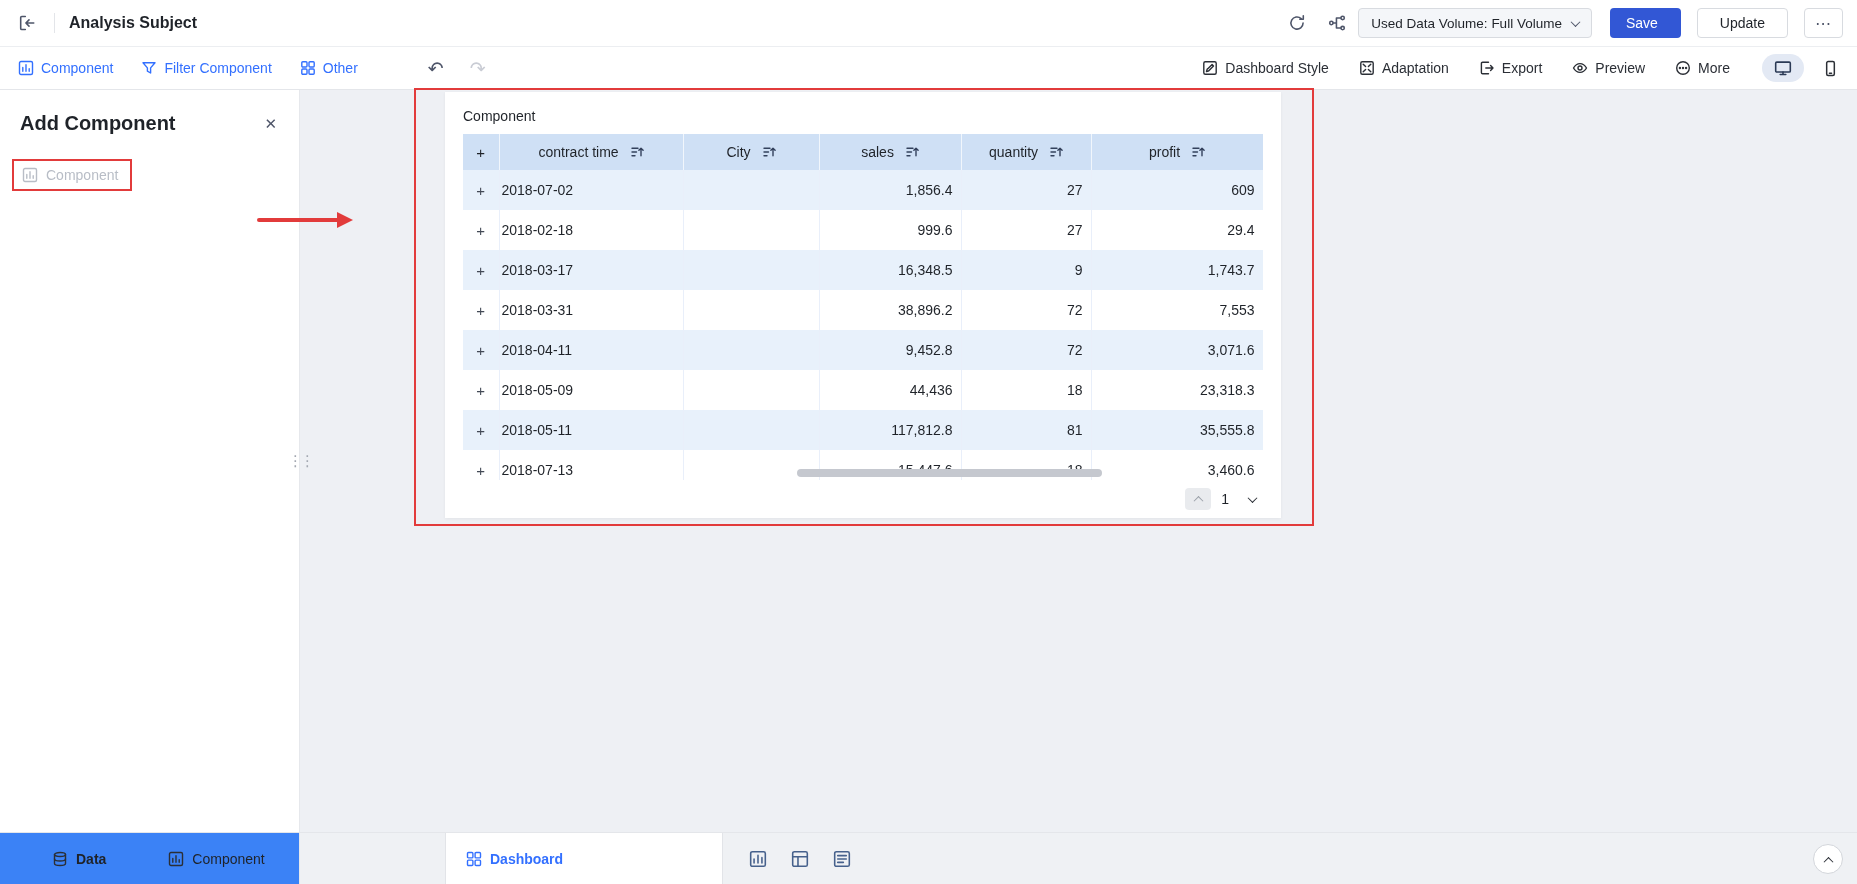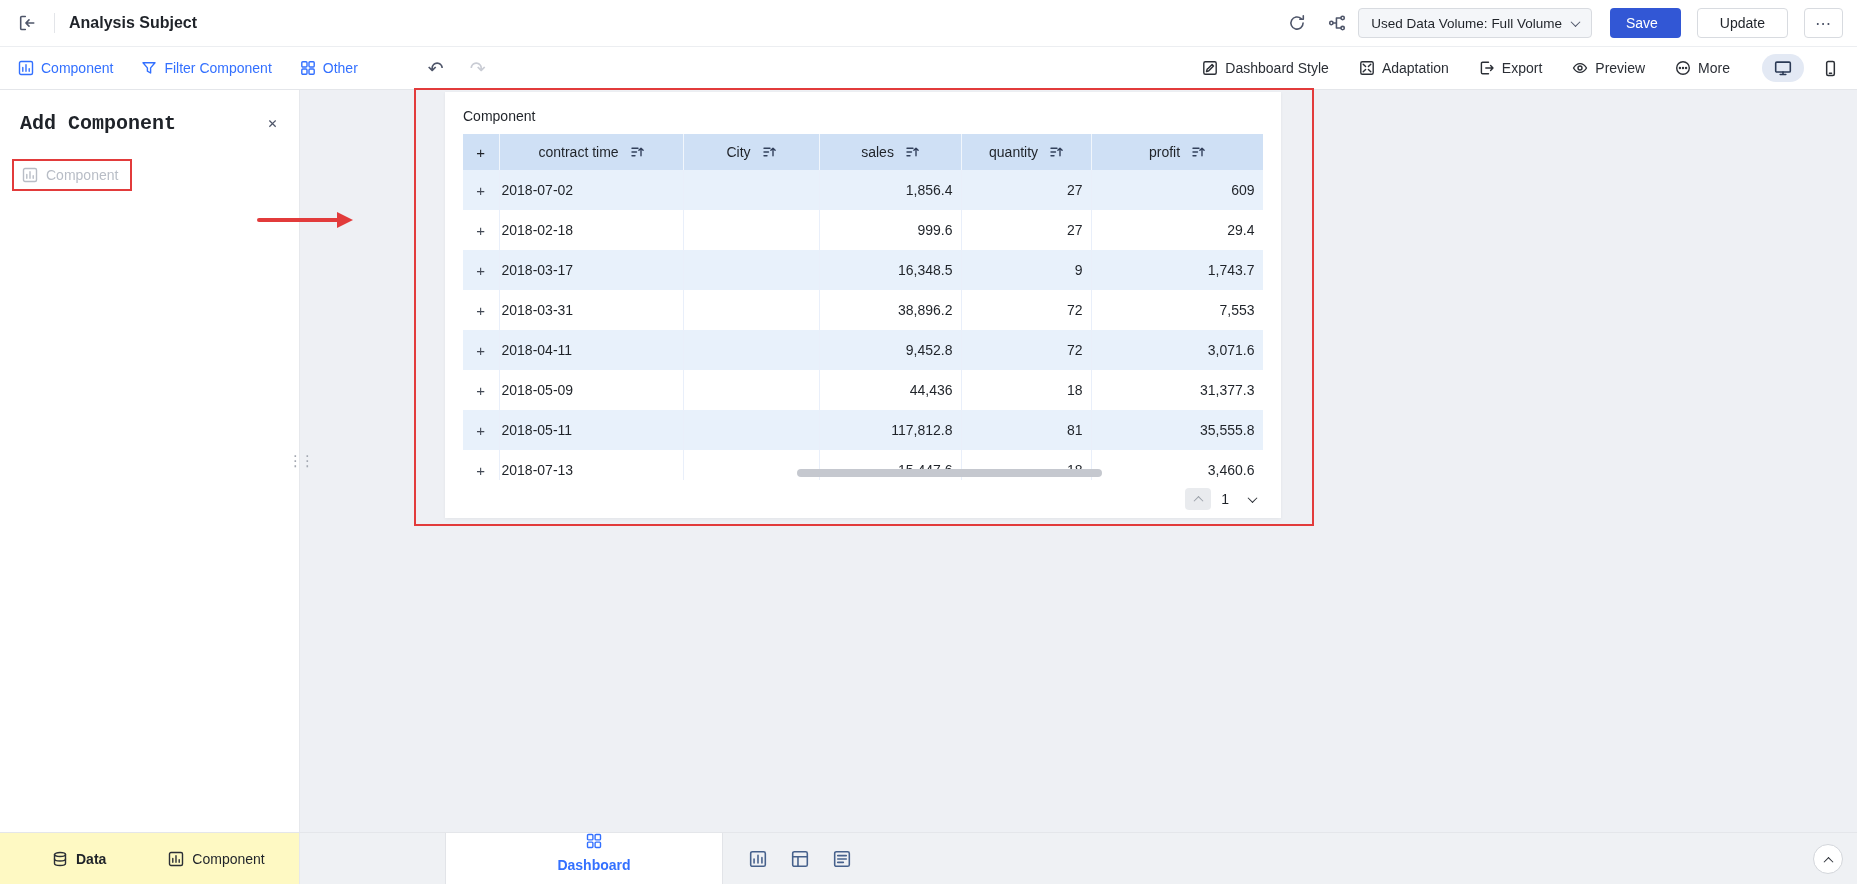--- a/index.html
+++ b/index.html
@@ -60,21 +60,21 @@
   }
   .phone-btn { margin-left: 18px; color: #2b2f36; cursor: pointer; }
 
   
   .main { position: absolute; left: 0; top: 90px; right: 0; bottom: 52px; background: #eef0f4; }
 
   .panel {
     position: absolute; left: 0; top: 0; bottom: 0; width: 300px;
     background: #fff; border-right: 1px solid #e6e8ec;
   }
-  .panel-head { display: flex; align-items: center; justify-content: space-between; padding: 22px 22px 0 20px; font-family: Liberation Mono, monospace; }
+  .panel-head { display: flex; align-items: center; justify-content: space-between; padding: 22px 22px 0 20px; }
   .panel-title { font-size: 20px; font-weight: 700; }
   .panel-close { font-size: 15px; color: #4e5569; cursor: pointer; }
   .search-row {
     margin: 22px 20px 0 20px; display: flex; align-items: center; gap: 8px;
     border-bottom: 1px solid #dfe2e6; padding-bottom: 9px;
   }
   .search-row .mag { color: #7c828c; }
   .search-input { border: none; outline: none; flex: 1; font-size: 14px; font-family: inherit; color: #1f2329; min-width: 0; }
   .search-input::placeholder { color: #b6bcc6; }
   .filter-wrap { display: flex; align-items: flex-end; gap: 2px; color: #5a6170; cursor: pointer; }
@@ -131,31 +131,31 @@
   .pagination { position: absolute; right: 16px; bottom: 8px; display: flex; align-items: center; gap: 10px; }
   .page-btn { width: 26px; height: 22px; border-radius: 4px; display: flex; align-items: center; justify-content: center; cursor: pointer; }
   .page-btn.up { background: #e9ebee; }
   .page-btn.up .chev { border-color: #9aa0a8; }
   .page-btn.down .chev { border-color: #2b2f36; }
   .page-num { font-size: 14px; }
 
   
   .bottombar { position: absolute; left: 0; bottom: 0; right: 0; height: 52px; display: flex; border-top: 1px solid #e4e6ea; }
   .bb-left {
-    width: 300px; background: #fef9c3; border-right: 1px solid #e6e8ec;
+    width: 300px; background: #3b82f6; border-right: 1px solid #e6e8ec;
     display: flex; align-items: center; padding-left: 52px; gap: 62px;
   }
   .bb-tab { display: flex; align-items: center; gap: 8px; color: #1f2329; cursor: pointer; font-weight: 700; }
   .bb-tab .tico { color: #2b2f36; }
   .bb-right { flex: 1; background: #eff1f4; display: flex; align-items: center; position: relative; }
   .dash-tab {
     margin-left: 145px; width: 278px; height: 100%; background: #fff;
     border-left: 1px solid #e2e4e8; border-right: 1px solid #e2e4e8;
     display: flex; align-items: center; gap: 8px; padding-left: 20px;
-    color: var(--accent-blue, #3370ff); font-weight: 700; cursor: pointer; flex-direction: column;
+    color: var(--accent-blue, #3370ff); font-weight: 700; cursor: pointer;
   }
   .bb-icons { display: flex; align-items: center; gap: 24px; margin-left: 26px; color: #46618c; }
   .bb-icons > span { cursor: pointer; }
   .collapse-btn {
     position: absolute; right: 14px; top: 11px; width: 30px; height: 30px; border-radius: 50%;
     border: 1px solid #d3d6db; background: #fff; display: flex; align-items: center; justify-content: center; cursor: pointer;
   }
   .collapse-btn .chev { border-color: #2b2f36; margin-top: 3px; }
 </style>
 </head>
@@ -388,21 +388,21 @@
                 <td class="cell-num">9,452.8</td>
                 <td class="cell-num">72</td>
                 <td class="cell-num">3,071.6</td>
               </tr>
               <tr>
                 <td class="col-plus"><span class="plus">+</span></td>
                 <td class="cell-date">2018-05-09</td>
                 <td class="cell-city"></td>
                 <td class="cell-num">44,436</td>
                 <td class="cell-num">18</td>
-                <td class="cell-num">31,377.3</td>
+                <td class="cell-num">23,318.3</td>
               </tr>
               <tr class="row-alt">
                 <td class="col-plus"><span class="plus">+</span></td>
                 <td class="cell-date">2018-05-11</td>
                 <td class="cell-city"></td>
                 <td class="cell-num">117,812.8</td>
                 <td class="cell-num">81</td>
                 <td class="cell-num">35,555.8</td>
               </tr>
               <tr>

